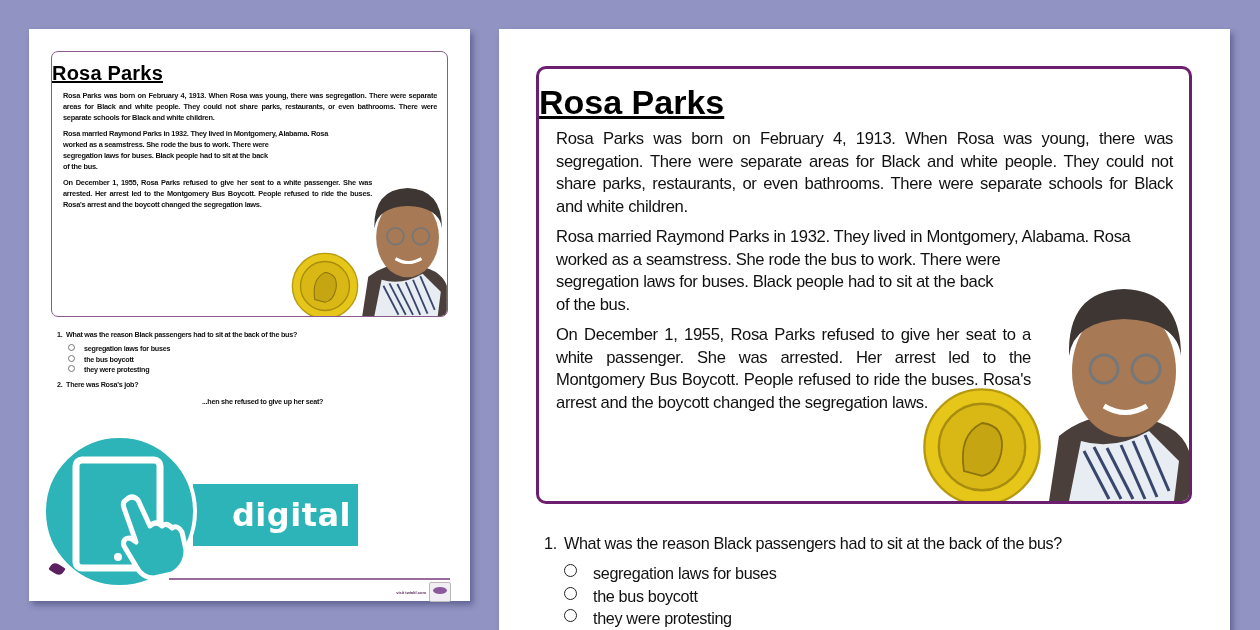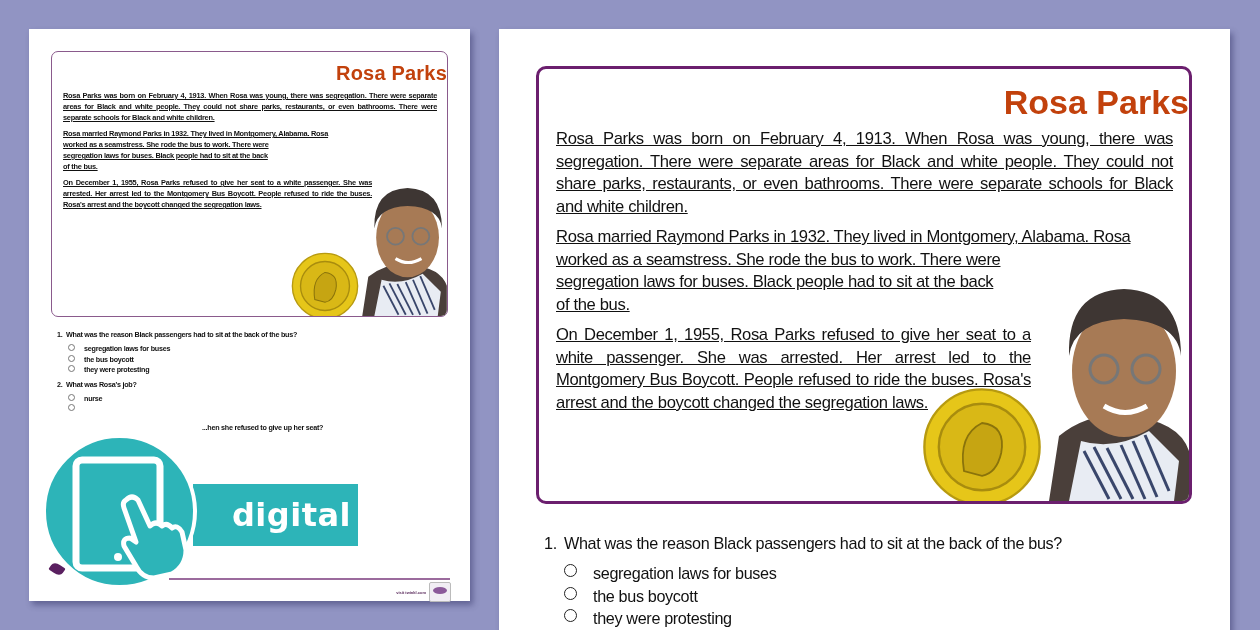--- a/index.html
+++ b/index.html
@@ -7,25 +7,25 @@
   body { background: #9194c3; font-family: "Liberation Sans", sans-serif; position: relative; }
 
   .page { position: absolute; background: #ffffff; box-shadow: 3px 4px 6px rgba(40,40,90,0.45); }
   #page-left { left: 29px; top: 29px; width: 441px; height: 572px; }
   #page-right { left: 499px; top: 29px; width: 731px; height: 620px; }
 
   .info-box { position: absolute; border: 2.5px solid #6b1f6e; border-radius: 10px; background: #fff; overflow: hidden; }
   #page-left .info-box { left: 22px; top: 22px; width: 397px; height: 266px; border-width: 1.5px; border-color: #8a5a8c; border-radius: 7px; }
   #page-right .info-box { left: 37px; top: 37px; width: 656px; height: 438px; border-width: 3px; }
 
-  .title { text-align: right; color: #c2410c; font-weight: bold; }
+  .title { text-align: left; color: #000000; font-weight: bold; text-decoration: underline; }
   #page-left .title { font-size: 20px; margin-top: 10px; letter-spacing: 0.2px; }
   #page-right .title { font-size: 34px; margin-top: 14px; }
 
-  .para { color: #111; position: relative; z-index: 2; text-decoration: underline; }
+  .para { color: #111; position: relative; z-index: 2; }
   #page-left .para { font-size: 7.4px; line-height: 11px; margin: 0 10px 5px 11px; font-weight: bold; letter-spacing: -0.25px; }
   #page-right .para { font-size: 16.6px; line-height: 22.5px; margin: 0 16px 8px 17px; letter-spacing: -0.35px; }
   #page-right .para.p1 { margin-top: 6px; text-align: justify; }
   #page-right .para.p2 { margin-right: 16px; }
   #page-right .para.p3 { margin-right: 158px; text-align: justify; }
   #page-left .para.p1 { margin-top: 5px; text-align: justify; }
   #page-left .para.p3 { margin-right: 75px; text-align: justify; }
   .wrap-narrow { display: block; }
 
   
@@ -118,31 +118,21 @@
           <span class="radio"></span>
           <span>the bus boycott</span>
         </div>
       <div class="option">
           <span class="radio"></span>
           <span>they were protesting</span>
         </div>
     </div>
     <div class="q-text">
       <span class="q-num">2.</span>
-      <span>What was Rosa's job?</span>
-    </div>
-    <div class="options">
-      <div class="option">
-          <span class="radio"></span>
-          <span>nurse</span>
-        </div>
-      <div class="option">
-          <span class="radio"></span>
-          <span></span>
-        </div>
+      <span>There was Rosa's job?</span>
     </div>
     <div class="q-text" style="margin-top:8px;padding-left:145px;justify-content:center;">
       <span>...hen she refused to give up her seat?</span>
     </div>
   </div>
 
   <div class="footer-leaf"></div>
   <div class="footer-line"></div>
   <div class="footer-brand">visit twinkl.com</div>
   <div class="footer-logo"></div>

